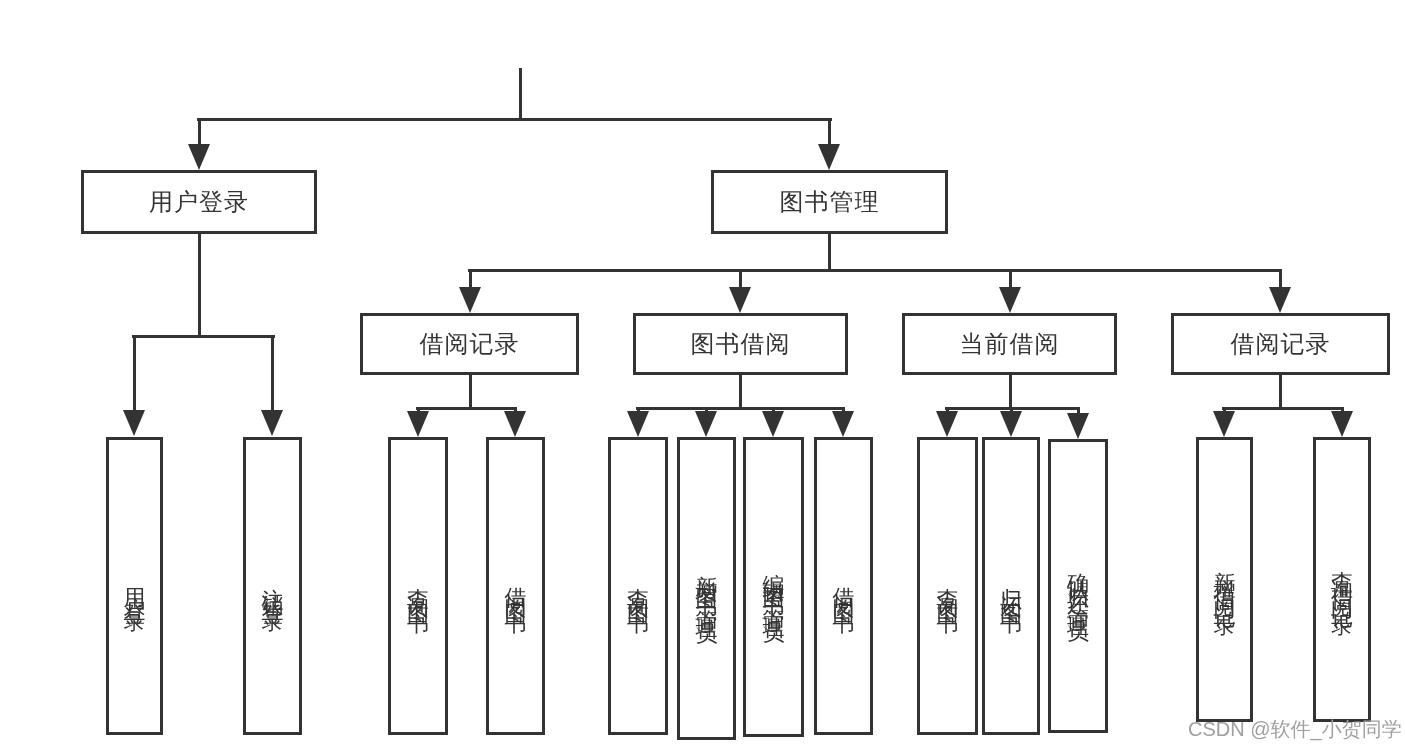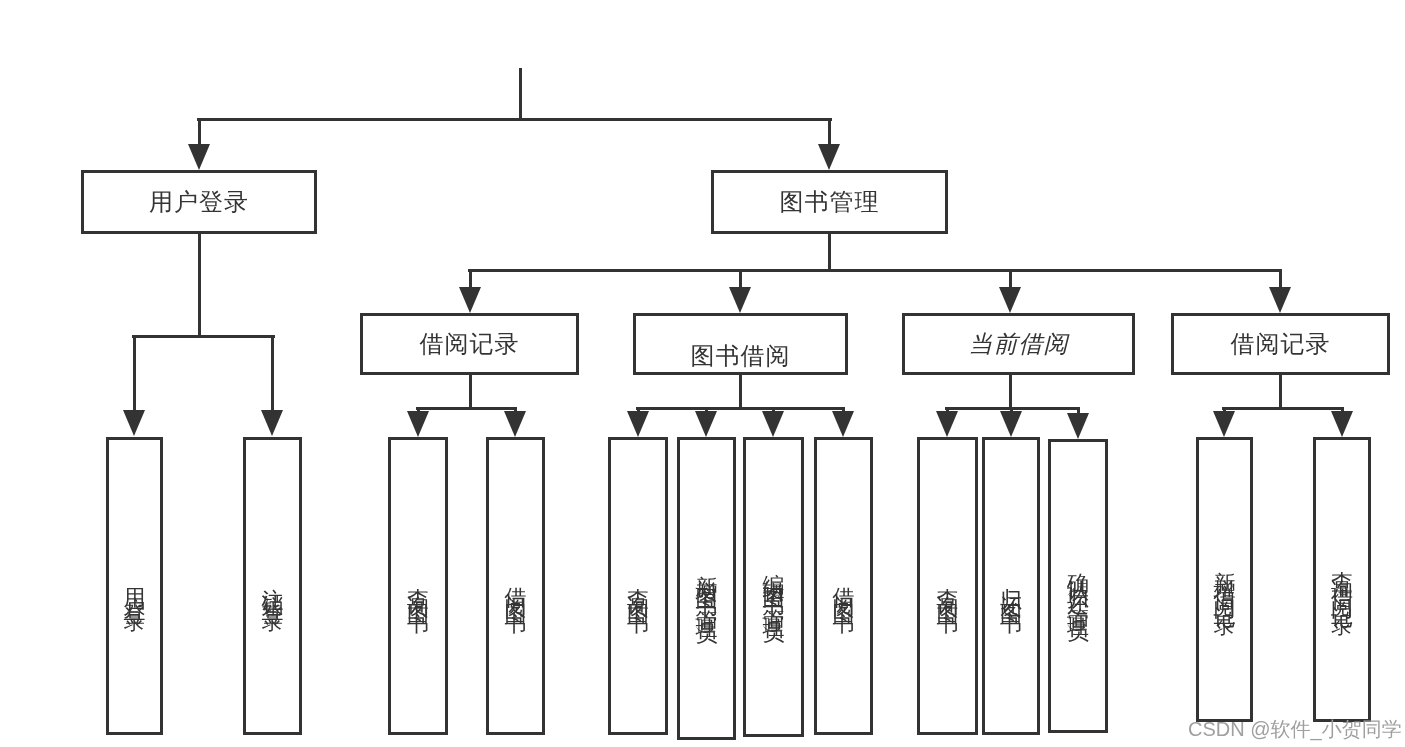--- a/index.html
+++ b/index.html
@@ -52,24 +52,24 @@
   <div class="node hnode" style="left:81px;top:170px;width:236px;height:64px;">
     <span>用户登录</span>
   </div>
   <div class="node hnode" style="left:711px;top:170px;width:237px;height:64px;">
     <span>图书管理</span>
   </div>
 
   <div class="node hnode" style="left:360px;top:313px;width:219px;height:62px;">
     <span>借阅记录</span>
   </div>
-  <div class="node hnode" style="left:633px;top:313px;width:215px;height:62px;align-items:flex-end;">
+  <div class="node hnode" style="left:633px;top:313px;width:215px;height:62px;">
     <span>图书借阅</span>
   </div>
-  <div class="node hnode" style="left:902px;top:313px;width:233px;height:62px;font-style:italic;">
+  <div class="node hnode" style="left:902px;top:313px;width:215px;height:62px;">
     <span>当前借阅</span>
   </div>
   <div class="node hnode" style="left:1171px;top:313px;width:219px;height:62px;">
     <span>借阅记录</span>
   </div>
 
   <div class="node vnode sp4" style="left:106px;top:437px;width:57px;height:298px;">
     <span>用户登录</span>
   </div>
   <div class="node vnode sp4" style="left:243px;top:437px;width:59px;height:298px;">

